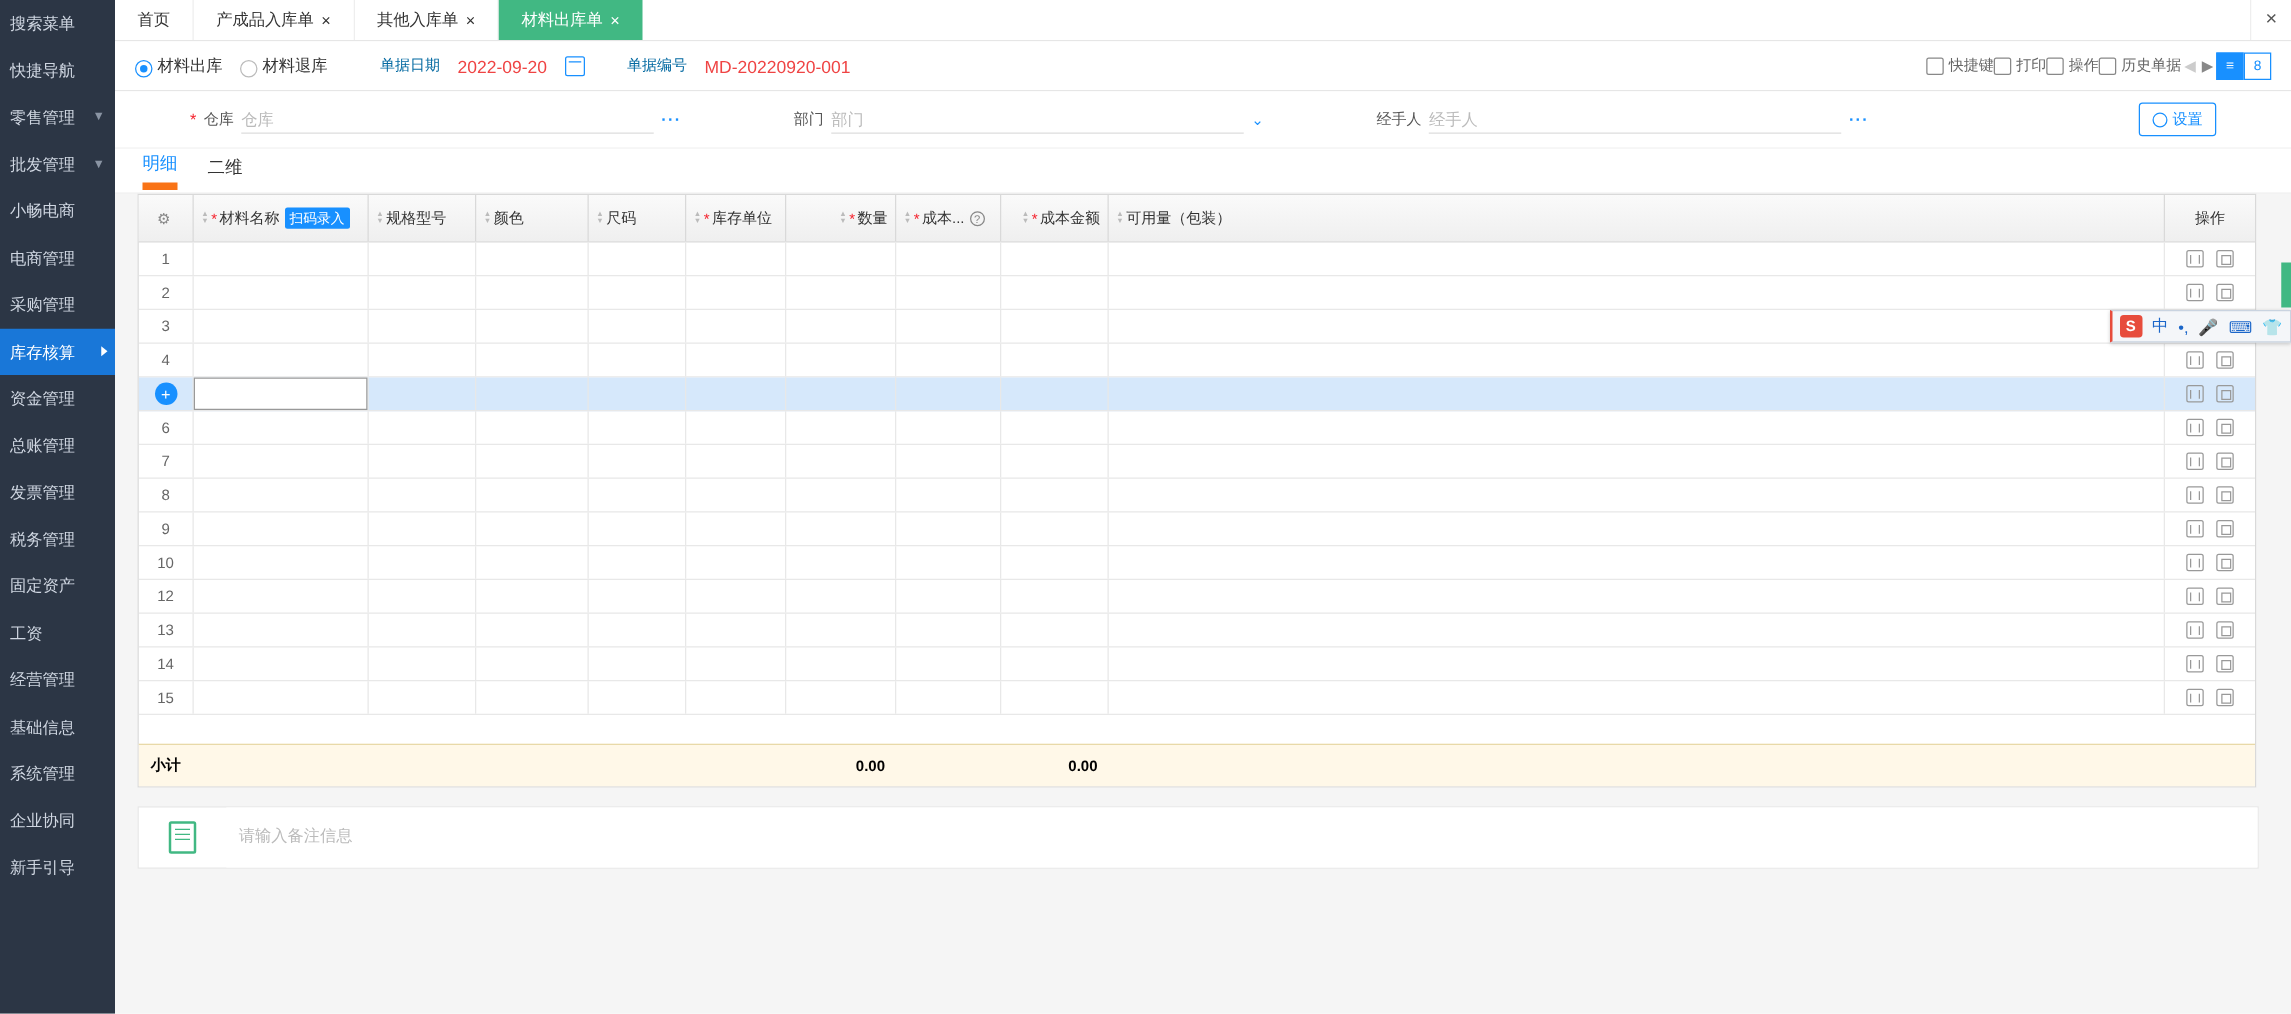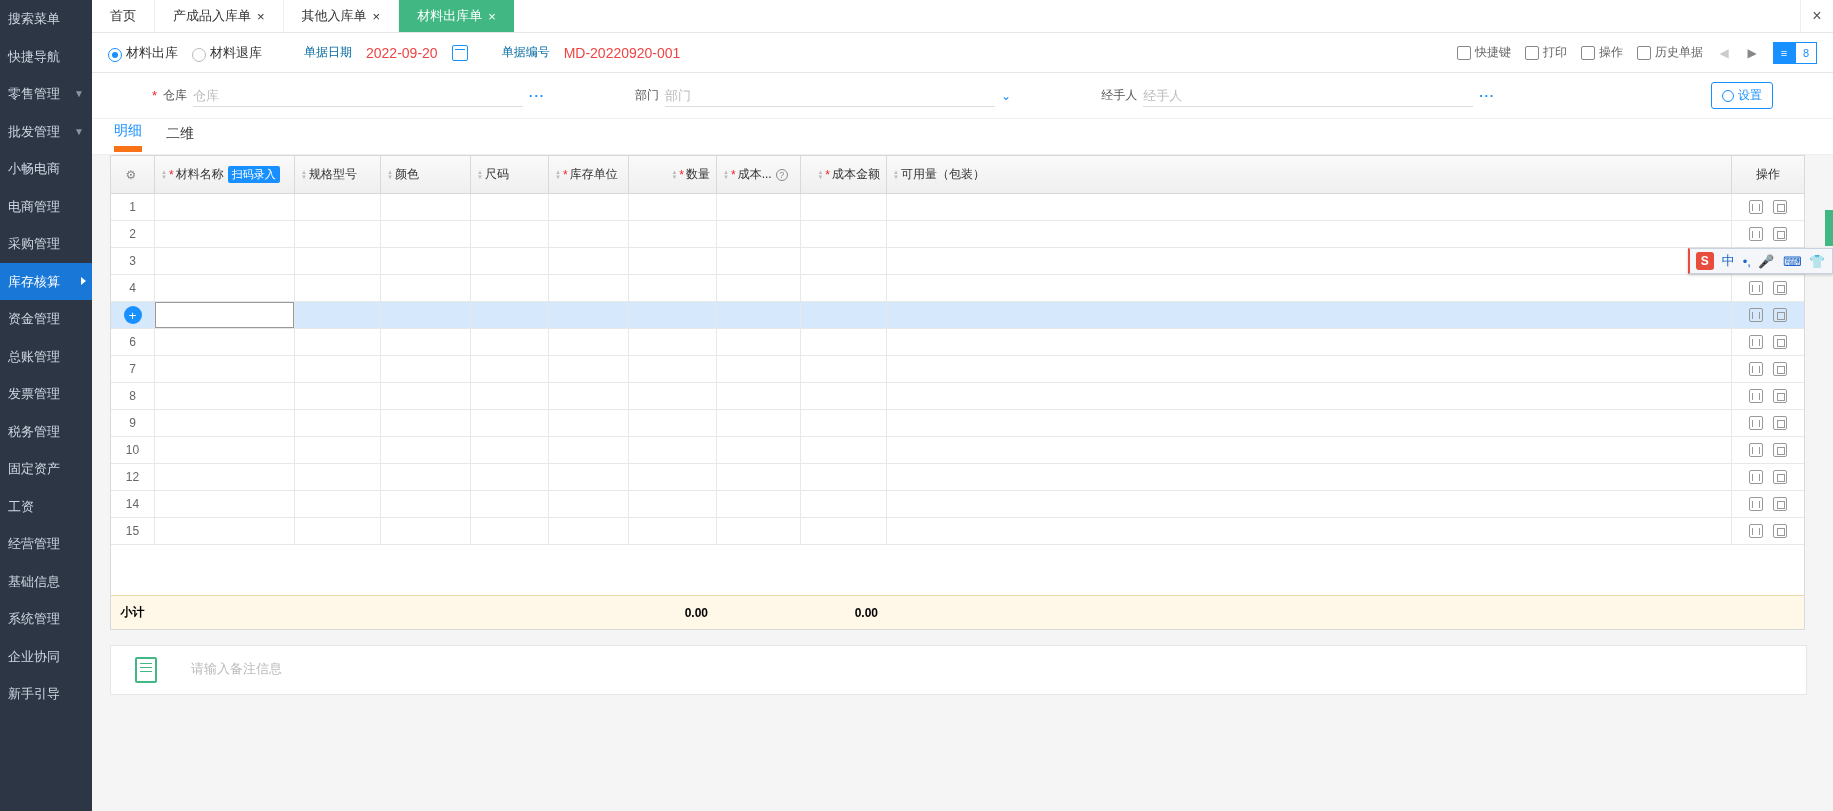--- a/index.html
+++ b/index.html
@@ -22,21 +22,21 @@
 
 .docrow { position:absolute; left:92px; top:33px; right:0; height:40px; background:#fff; border-bottom:1px solid #e6e6e6; display:flex; align-items:center; font-size:13px; color:#333; padding:0 16px; gap:14px; }
 .radio { display:inline-flex; align-items:flex-end; gap:4px; cursor:pointer; }
 .radio .dot { width:14px; height:14px; border:1px solid #bbb; border-radius:50%; display:inline-block; position:relative; }
 .radio.checked .dot { border-color:#1890ff; }
 .radio.checked .dot::after { content:""; position:absolute; left:3px; top:3px; width:6px; height:6px; background:#1890ff; border-radius:50%; }
 .docrow .lbl { color:#0369a1; font-size:12px; }
 .docrow .val { color:#ef4444; font-size:14px; }
 .docrow .cal { width:16px; height:16px; border:1px solid #1890ff; border-radius:2px; position:relative; }
 .docrow .cal::before { content:""; position:absolute; left:2px; right:2px; top:3px; height:1px; background:#1890ff; }
-.docrow .right { margin-left:auto; display:flex; align-items:center; gap:14px; color:#666; font-size:12px; }
+.docrow .right { margin-left:auto; display:flex; align-items:center; color:#666; font-size:12px; }
 .docrow .right .act { display:flex; align-items:center; gap:4px; cursor:pointer; }
 .docrow .right .ico { width:14px; height:14px; border:1px solid #888; border-radius:2px; }
 .navbtn { width:14px; height:14px; display:flex; align-items:center; justify-content:center; color:#888; cursor:pointer; font-size:12px; }
 .navbtn.dis { color:#ccc; }
 .viewtoggle { display:flex; }
 .viewtoggle .vt { width:22px; height:22px; border:1px solid #1890ff; background:#1890ff; color:#fff; display:flex; align-items:center; justify-content:center; font-size:11px; }
 .viewtoggle .vt.off { background:#fff; color:#1890ff; }
 
 
 .formrow { position:absolute; left:92px; top:73px; right:0; height:46px; background:#fff; display:flex; align-items:center; font-size:13px; padding:0 60px; gap:10px; border-bottom:1px solid #f0f0f0; }
@@ -463,20 +463,38 @@
         <div class="td c-amt"></div>
         <div class="td c-avail"></div>
         <div class="td c-ops" style="border-right:none">
           <div class="rowicons">
             <span class="trash"></span>
             <span class="dup"></span>
           </div>
         </div>
       </div>
       <div class="tr">
+        <div class="td c-gear num">13</div>
+        <div class="td c-name"></div>
+        <div class="td c-spec"></div>
+        <div class="td c-color"></div>
+        <div class="td c-size"></div>
+        <div class="td c-unit"></div>
+        <div class="td c-qty"></div>
+        <div class="td c-cost"></div>
+        <div class="td c-amt"></div>
+        <div class="td c-avail"></div>
+        <div class="td c-ops" style="border-right:none">
+          <div class="rowicons">
+            <span class="trash"></span>
+            <span class="dup"></span>
+          </div>
+        </div>
+      </div>
+      <div class="tr">
         <div class="td c-gear num">14</div>
         <div class="td c-name"></div>
         <div class="td c-spec"></div>
         <div class="td c-color"></div>
         <div class="td c-size"></div>
         <div class="td c-unit"></div>
         <div class="td c-qty"></div>
         <div class="td c-cost"></div>
         <div class="td c-amt"></div>
         <div class="td c-avail"></div>

